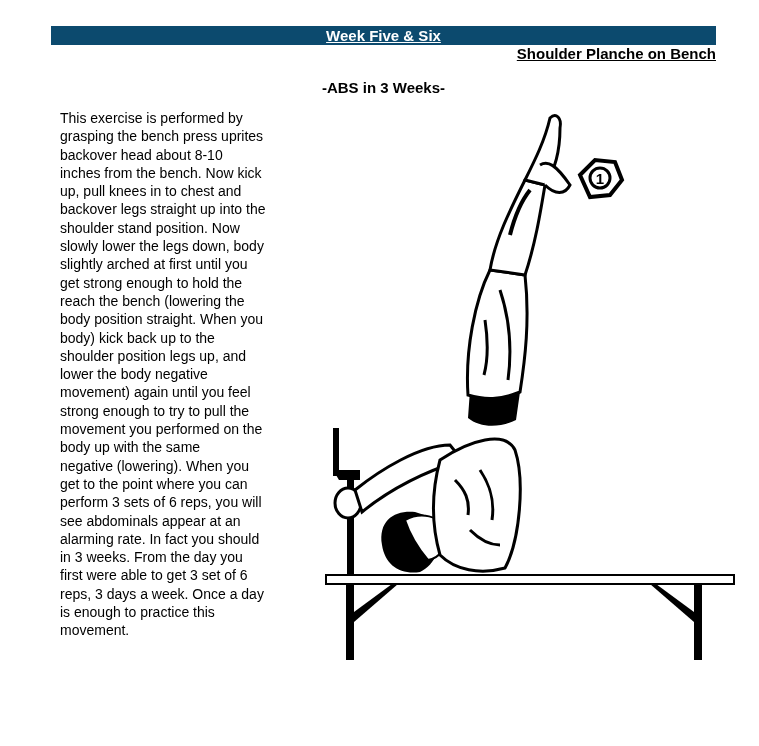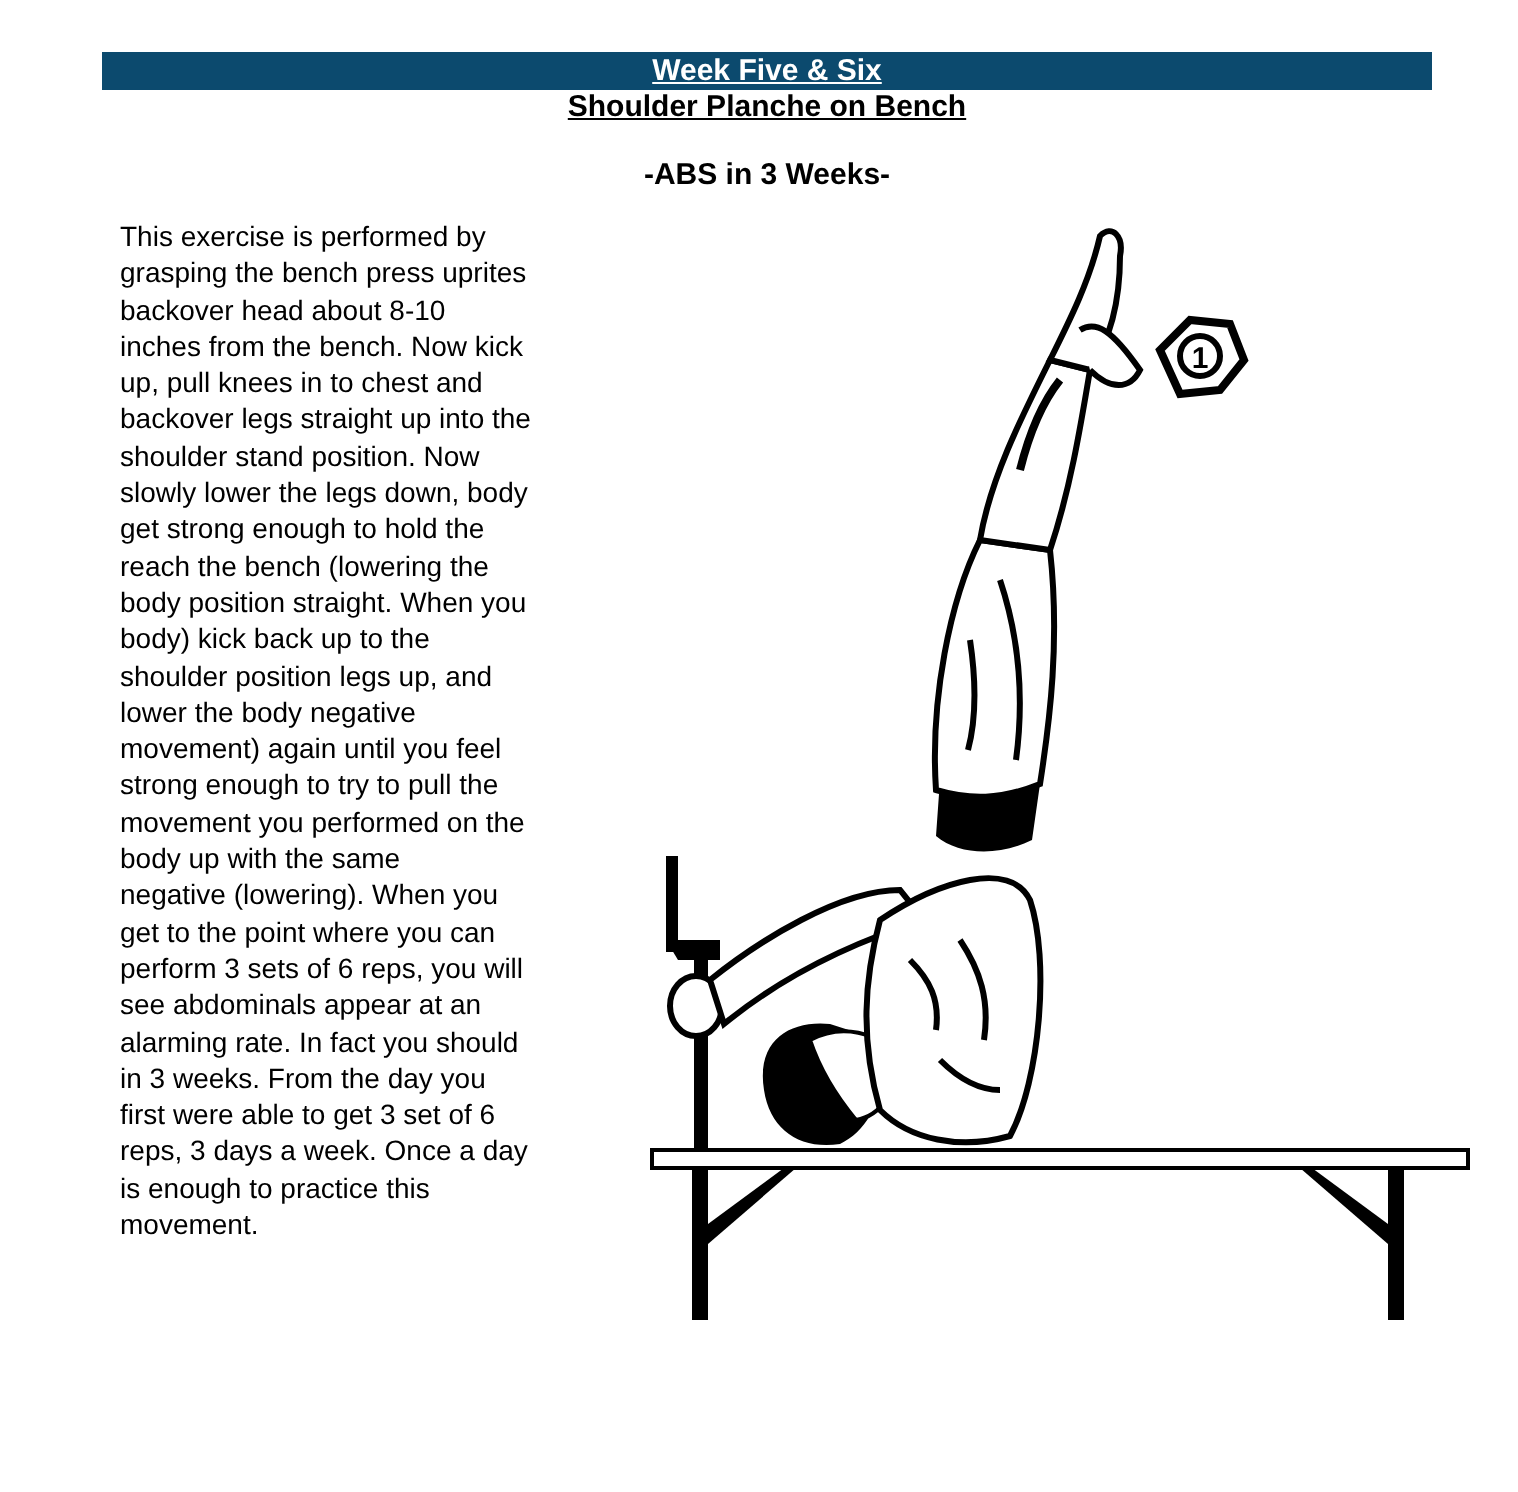--- a/index.html
+++ b/index.html
@@ -1,19 +1,19 @@
 <!DOCTYPE html>
 <html><head>
 <meta charset="utf-8">
 <style>
   html, body { margin: 0; padding: 0; background: #ffffff; }
   body { width: 759px; height: 746px; position: relative; overflow: hidden; font-family: "Liberation Sans", sans-serif; color: #000; }
   .header-bar { position: absolute; left: 51px; top: 26px; width: 665px; height: 19px; background: #0c4a6e; }
   .header-bar .week { display: block; text-align: center; color: #fff; font-weight: bold; font-size: 15px; line-height: 19px; text-decoration: underline; }
-  .title { position: absolute; left: 51px; width: 665px; top: 45px; text-align: center; font-weight: bold; font-size: 15px; line-height: 18px; text-decoration: underline; }
+  .title { position: absolute; left: 51px; width: 665px; top: 45px; text-align: right; font-weight: bold; font-size: 15px; line-height: 18px; text-decoration: underline; }
   .subtitle { position: absolute; left: 51px; width: 665px; top: 63px; text-align: center; font-weight: bold; font-size: 15px; line-height: 18px; margin-top: 16px; }
   .body-text { position: absolute; left: 60px; top: 109px; width: 240px; font-size: 14px; line-height: 18.3px; }
   .body-text p { margin: 0; }
   .figure { position: absolute; left: 320px; top: 105px; width: 420px; height: 565px; }
   .figure svg { width: 100%; height: 100%; }
 </style>
 </head>
 <body>
 
 <div class="header-bar">
@@ -24,20 +24,21 @@
 
 <div class="body-text">
   <p>This exercise is performed by</p>
   <p>grasping the bench press uprites</p>
   <p>backover head about 8-10</p>
   <p>inches from the bench. Now kick</p>
   <p>up, pull knees in to chest and</p>
   <p>backover legs straight up into the</p>
   <p>shoulder stand position. Now</p>
   <p>slowly lower the legs down, body</p>
+  <p>slightly arched at first until you</p>
   <p>get strong enough to hold the</p>
   <p>reach the bench (lowering the</p>
   <p>body position straight. When you</p>
   <p>body) kick back up to the</p>
   <p>shoulder position legs up, and</p>
   <p>lower the body negative</p>
   <p>movement) again until you feel</p>
   <p>strong enough to try to pull the</p>
   <p>movement you performed on the</p>
   <p>body up with the same</p>

